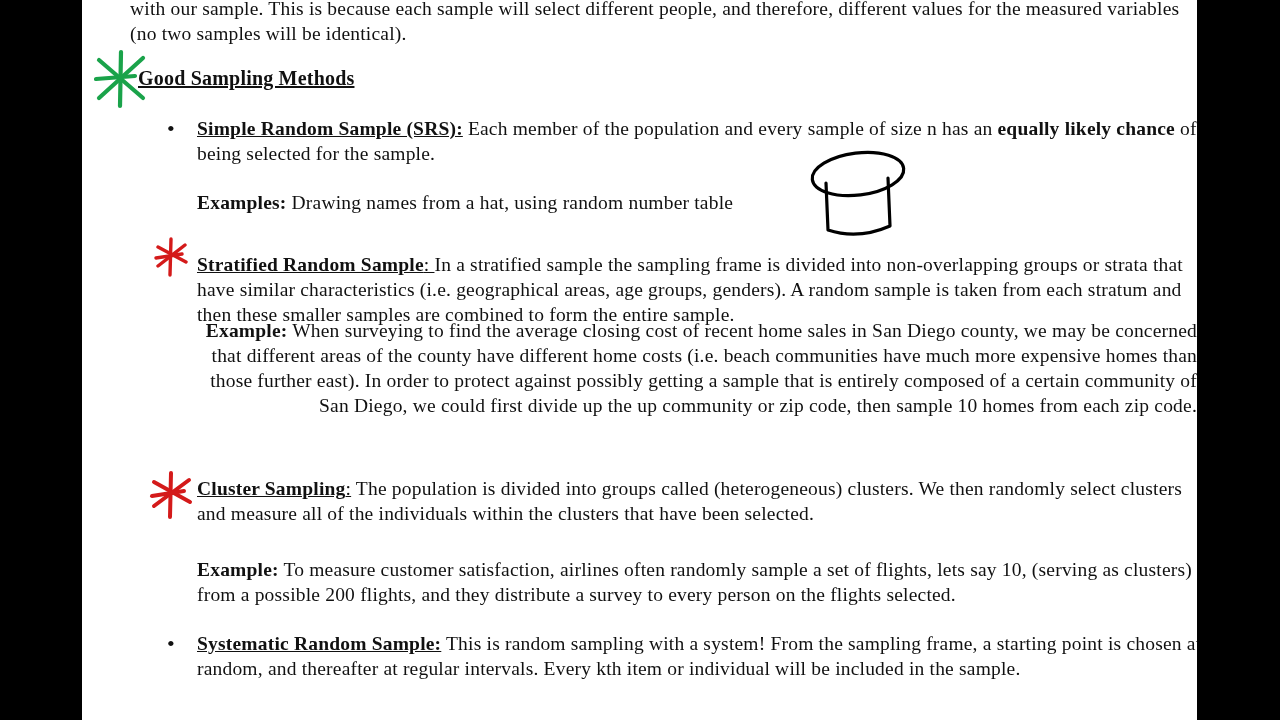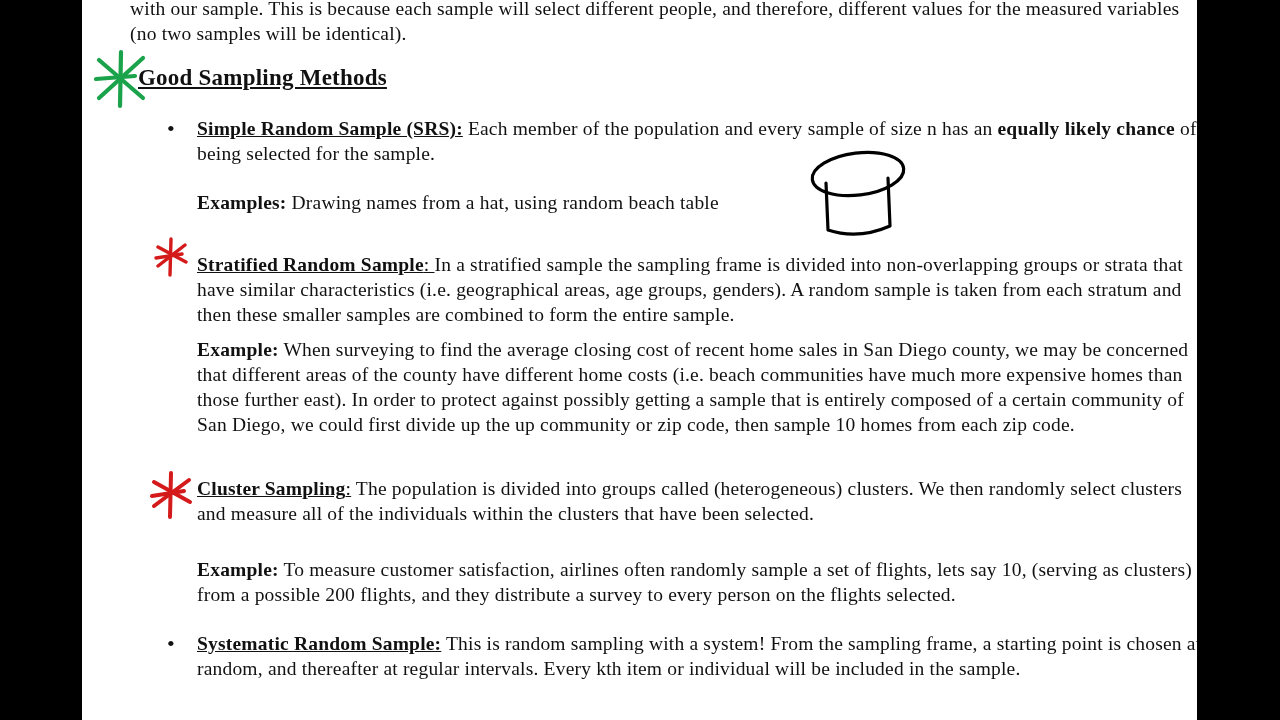--- a/index.html
+++ b/index.html
@@ -62,37 +62,37 @@
     left: 48px;
     top: -4px;
     width: 1050px;
   }
 
   
   #heading {
     left: 56px;
     top: 65px;
     width: 600px;
-    font-size: 23px;
+    font-size: 20px;
     font-weight: bold;
     text-decoration: underline;
     line-height: 26px;
   }
   .bullet-dot {
     position: absolute;
     color: #111111;
     font-size: 22px;
     line-height: 22px;
   }
 
   #srs-title   { left: 115px; top: 116px; width: 1000px; font-family: Liberation Serif, serif; }
   #srs-example { left: 115px; top: 190px; width: 760px; }
 
   #strat-title   { left: 115px; top: 244px; width: 1000px; margin-top: 8px; }
-  #strat-example { left: 115px; top: 337px; width: 1000px; }
+  #strat-example { left: 115px; top: 318px; width: 1000px; text-align: right; }
 
   #cluster-title   { left: 115px; top: 476px; width: 1000px; }
   #cluster-example { left: 115px; top: 557px; width: 1000px; }
 
   #sys-title { left: 115px; top: 631px; width: 1005px; }
 
   
   .annot {
     position: absolute;
     pointer-events: none;
@@ -122,21 +122,21 @@
         <line x1="9" y1="12" x2="53" y2="50"></line>
         <line x1="53" y1="10" x2="9" y2="50"></line>
         <line x1="6" y1="31" x2="45" y2="28"></line>
       </g>
     </svg>
 
     <div class="bullet-dot" style="left:85px; top:118px;">•</div>
 
     <div class="doc-text" id="srs-title"><span class="bu">Simple Random Sample (SRS):</span><span> Each member of the population and every sample of size n has an </span><span class="b">equally likely chance</span><span> of being selected for the sample.</span></div>
 
-    <div class="doc-text" id="srs-example"><span class="b">Examples:</span><span> Drawing names from a hat, using random beach table</span></div>
+    <div class="doc-text" id="srs-example"><span class="b">Examples:</span><span> Drawing names from a hat, using random number table</span></div>
 
     <svg class="annot" id="hat-drawing" viewBox="0 0 120 90">
       <g stroke="#000000" stroke-width="3.2" fill="none" stroke-linecap="round" stroke-linejoin="round">
         <ellipse cx="58" cy="26" rx="46" ry="21" transform="rotate(-7 58 26)"></ellipse>
         <path d="M26 35 L28 82 Q58 92 90 78 L88 30"></path>
       </g>
     </svg>
 
     <svg class="annot" id="asterisk-red-1" viewBox="0 0 40 42">
       <g stroke="#d41a1a" stroke-width="3.4" stroke-linecap="round" fill="none">

